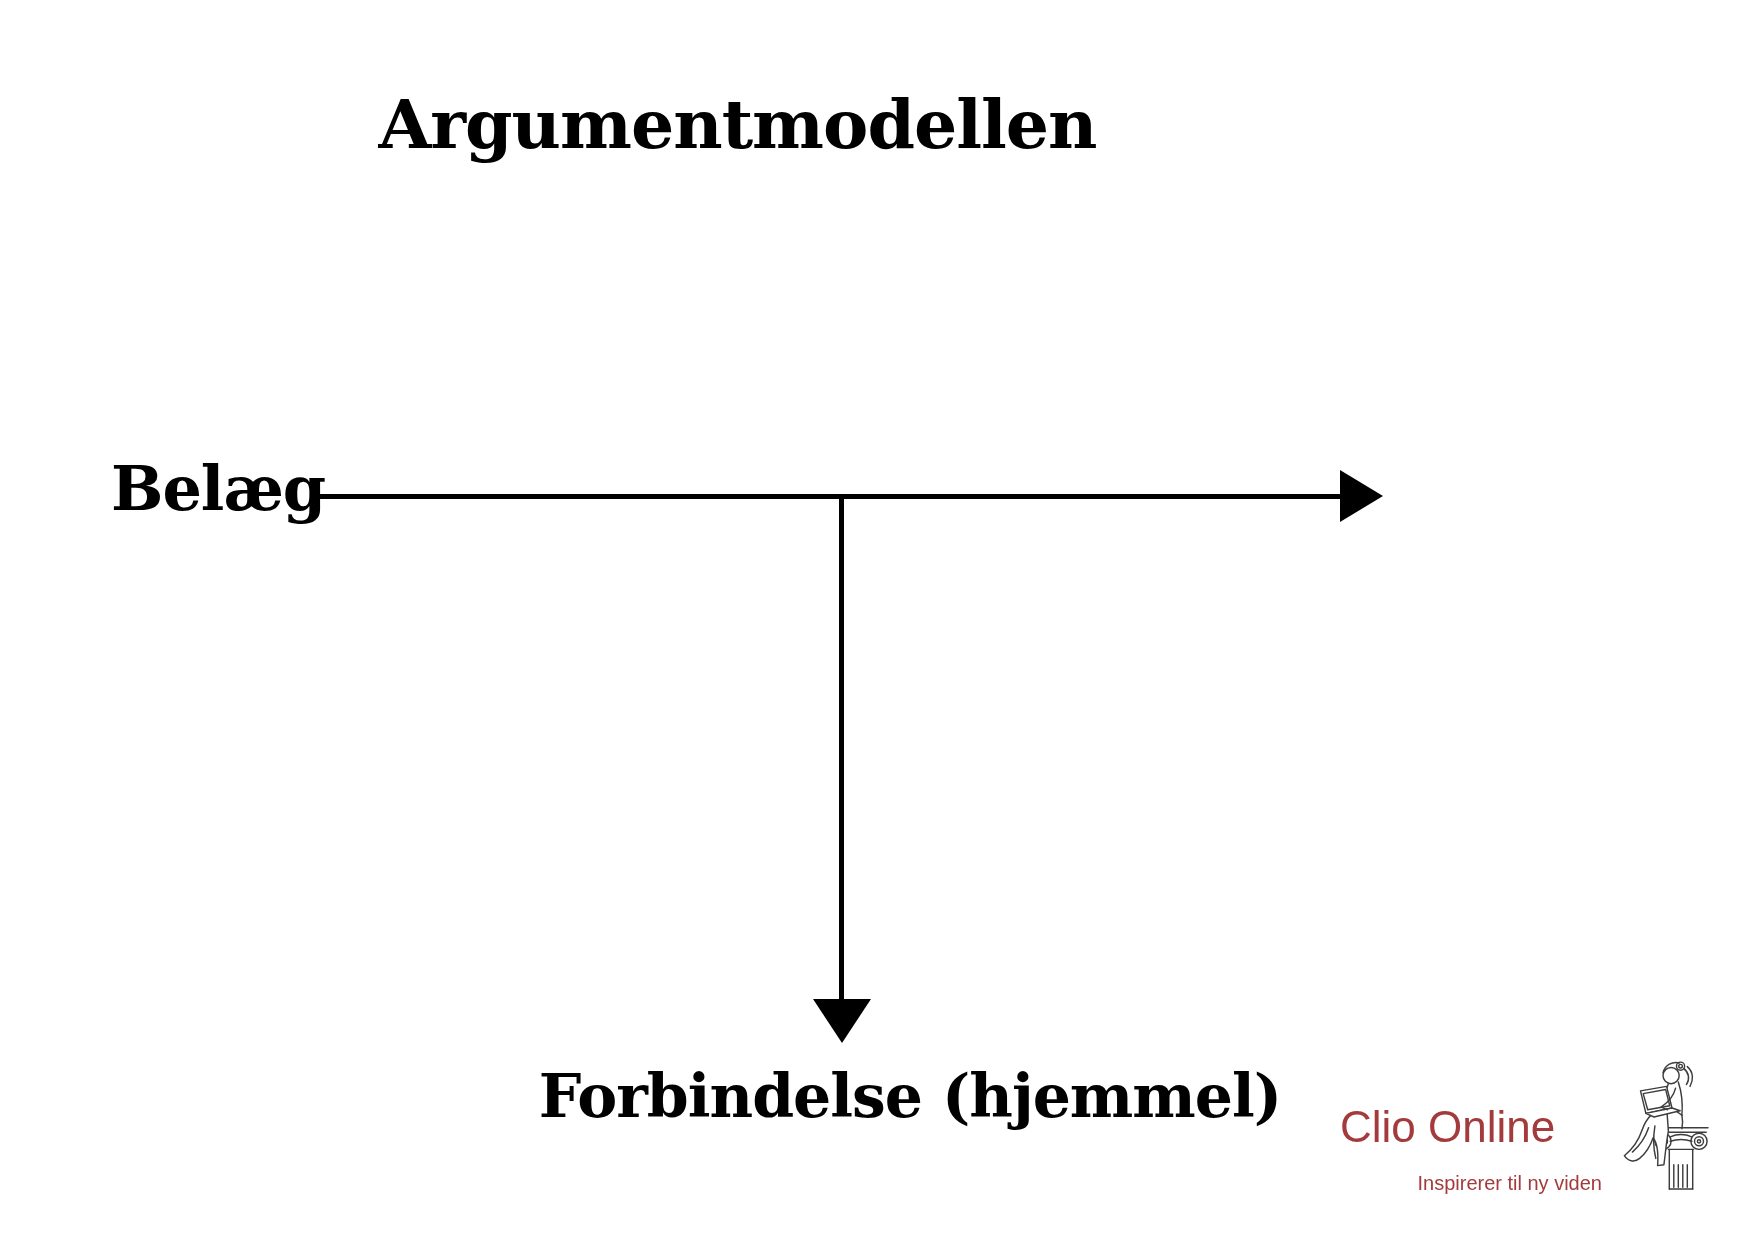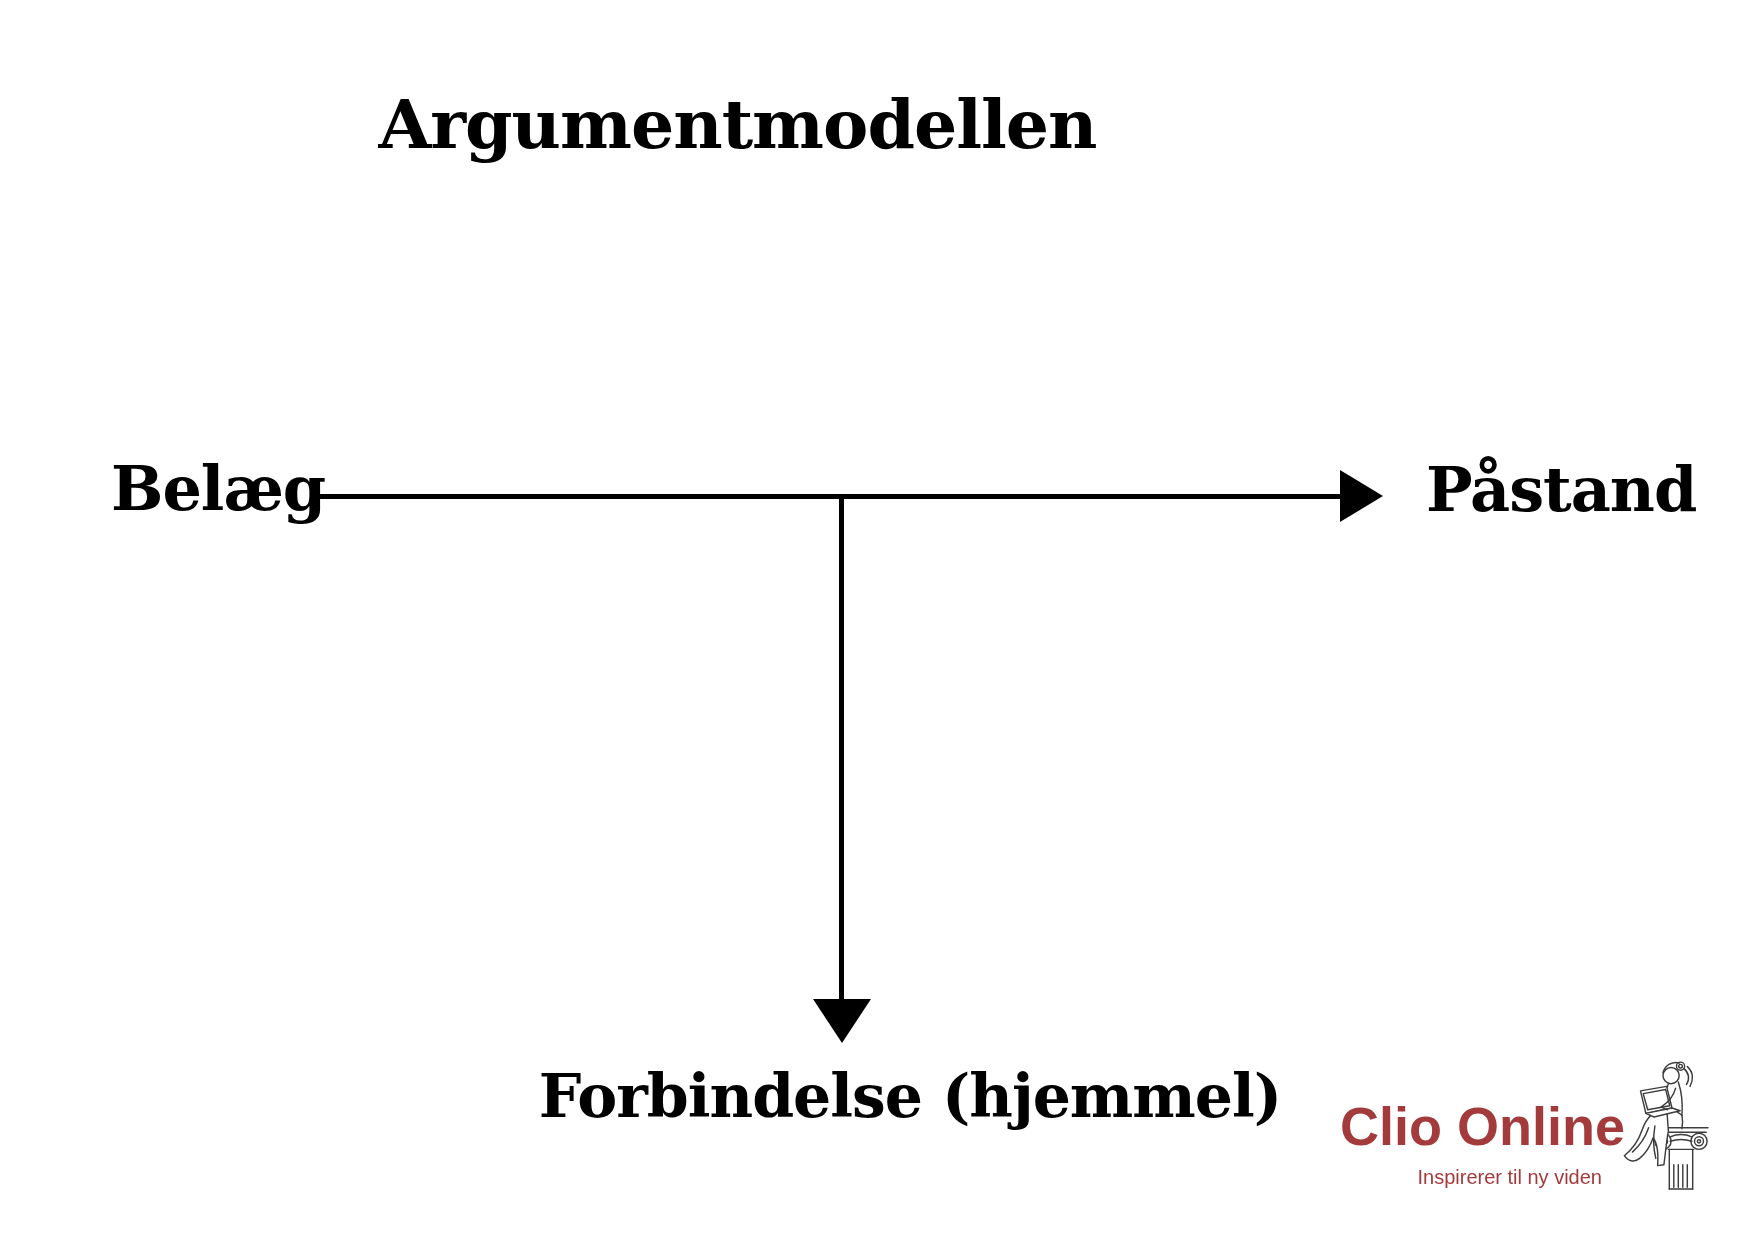--- a/index.html
+++ b/index.html
@@ -62,25 +62,25 @@
     border-right:29px solid transparent;
     border-top:44px solid var(--diagram-color);
   }
   
   .logo{
     position:absolute;left:1340px;top:1099px;width:262px;
     font-family:"Liberation Sans","DejaVu Sans",sans-serif;
     color:var(--brand-color);
   }
   .logo-brand{
-    font-size:54px;line-height:1;font-weight:bold;
-    letter-spacing:0px;white-space:nowrap;
+    font-size:44px;line-height:1;font-weight:normal;
+    letter-spacing:0px;white-space:nowrap;margin-top:6px;
   }
   .logo-tagline{
-    margin-top:14px;
+    margin-top:24px;
     font-size:20px;line-height:1;
     text-align:right;white-space:nowrap;
   }
   .logo-muse{
     position:absolute;left:1616px;top:1054px;
     width:130px;height:144px;
   }
 </style>
 </head>
 <body>
@@ -89,21 +89,20 @@
 
   <h1 class="slide-title">Argumentmodellen</h1>
 
   <div class="h-line"></div>
   <div class="h-arrowhead"></div>
 
   <div class="v-line"></div>
   <div class="v-arrowhead"></div>
 
   <div class="node-label label-left">Belæg</div>
-  <div class="node-label label-right">Påstand</div>
   <div class="node-label label-bottom">Forbindelse (hjemmel)</div>
 
   <div class="logo">
     <div class="logo-brand">Clio Online</div>
     <div class="logo-tagline">Inspirerer til ny viden</div>
   </div>
 
   <svg class="logo-muse" viewBox="0 0 144 160" xmlns="http://www.w3.org/2000/svg" aria-hidden="true">
     <g stroke="#3d3d3d" stroke-width="1.6" fill="none" stroke-linecap="round" stroke-linejoin="round">
 

